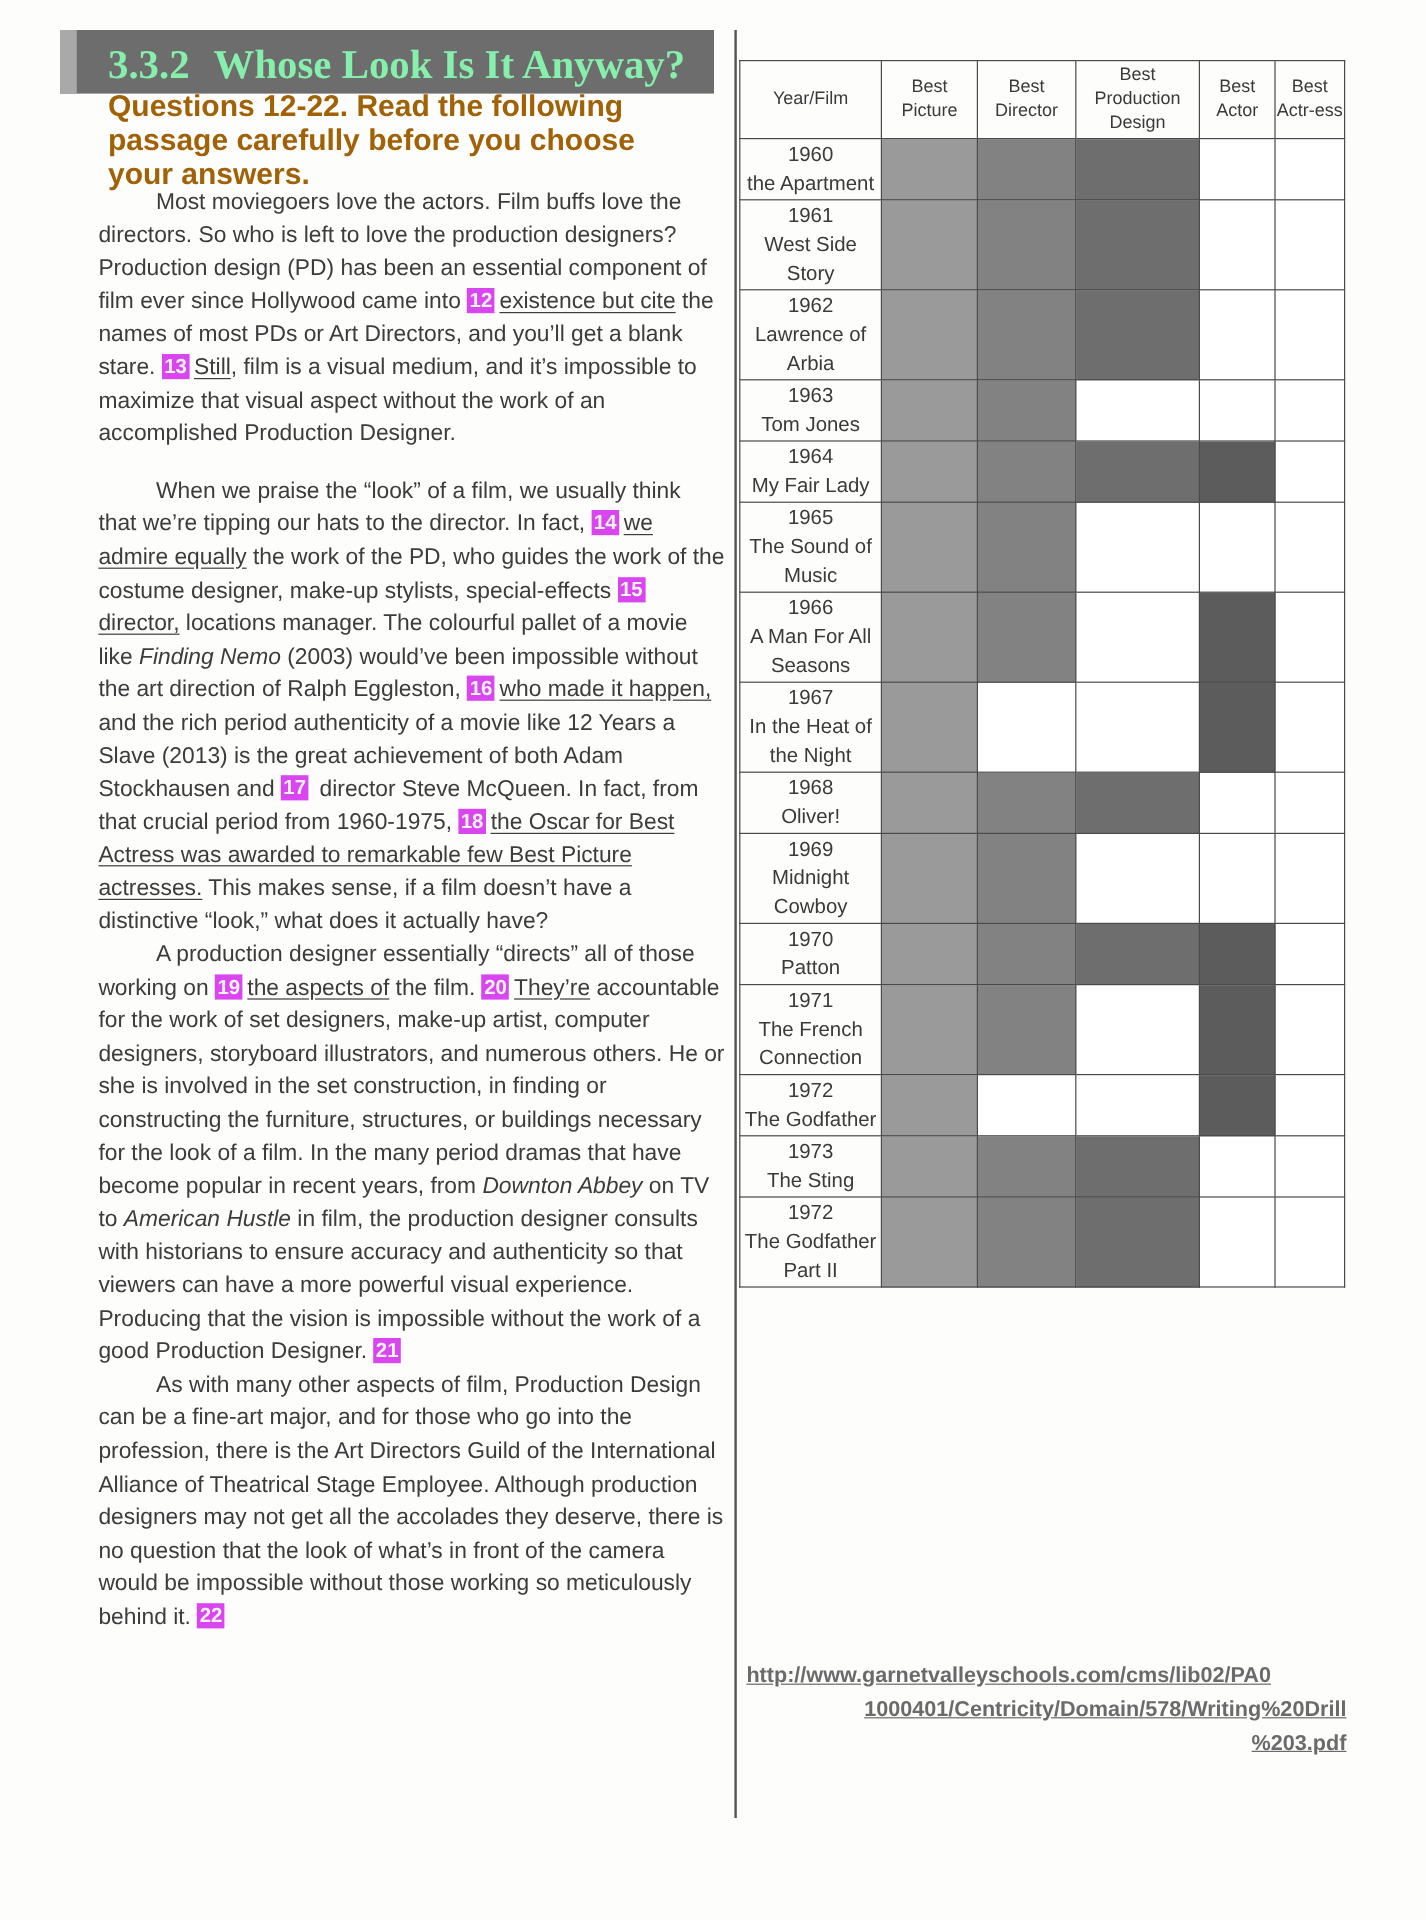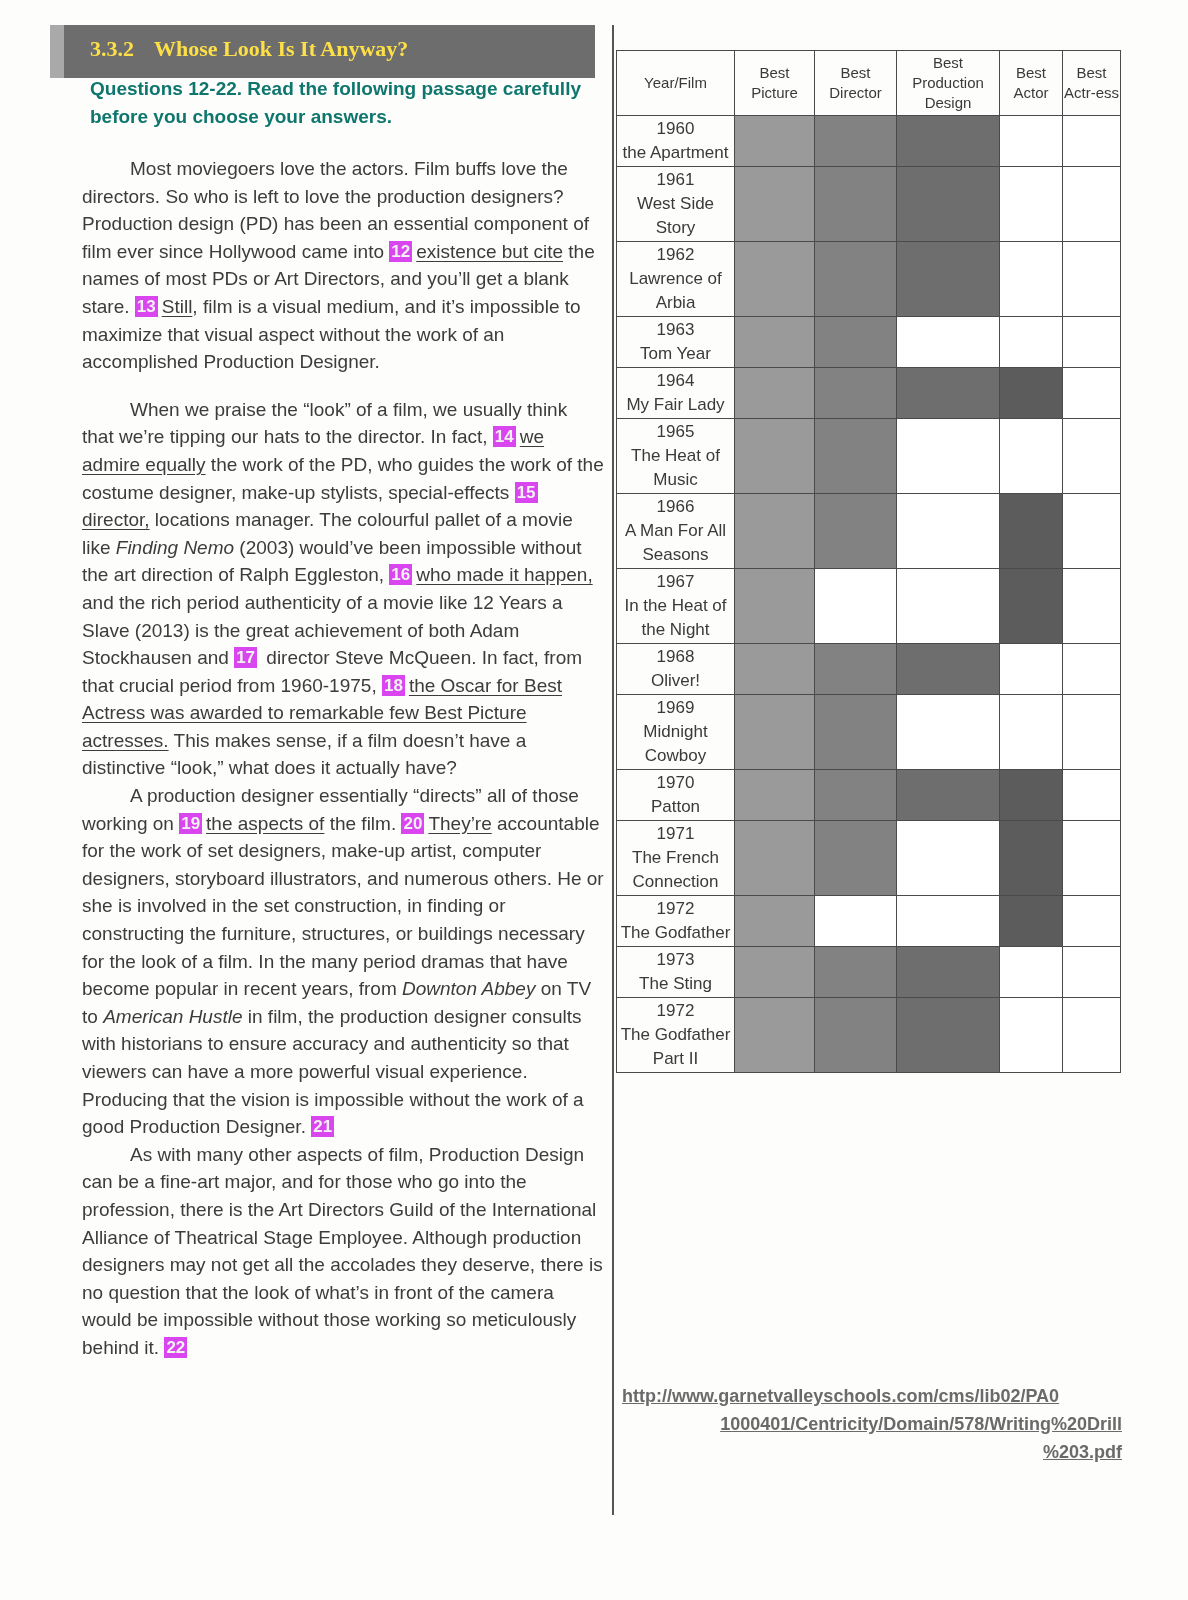--- a/index.html
+++ b/index.html
@@ -14,27 +14,27 @@
     .header-bar {
       position: absolute; left: 50px; top: 25px; width: 545px; height: 53px;
       background: #6d6d6d;
     }
     .header-bar .accent {
       position: absolute; left: 0; top: 0; width: 14px; height: 100%;
       background: #a9a9a9;
     }
     .header-bar .title {
       position: absolute; left: 40px; top: 11px;
-      font-family: "Liberation Serif", serif; font-weight: bold; font-size: 22px;
-      color: #fde047; white-space: nowrap;
+      font-family: "Liberation Serif", serif; font-weight: bold; font-size: 34px;
+      color: #86efac; white-space: nowrap;
     }
     .header-bar .title .num { margin-right: 20px; }
     .instructions {
       position: absolute; left: 90px; top: 75px; width: 500px;
-      font-weight: bold; font-size: 19px; line-height: 28px; color: #0f766e;
+      font-weight: bold; font-size: 25px; line-height: 28px; color: #a16207;
     }
     .passage {
       position: absolute; left: 82px; top: 155px; width: 522px;
       font-size: 19px; line-height: 27.6px; color: #3c3c3c;
     }
     .passage p { margin: 0; }
     .passage p.gap { margin-top: 20px; }
     .indent { display: inline-block; width: 48px; }
     .qnum {
       display: inline-block; background: #d946ef; color: #f2f2f2;
@@ -143,21 +143,21 @@
         </td>
         <td class="win-pic"></td>
         <td class="win-dir"></td>
         <td class="win-pd"></td>
         <td class="no"></td>
         <td class="no"></td>
       </tr>
       <tr>
         <td class="film">
           <div>1963</div>
-          <div>Tom Year</div>
+          <div>Tom Jones</div>
         </td>
         <td class="win-pic"></td>
         <td class="win-dir"></td>
         <td class="no"></td>
         <td class="no"></td>
         <td class="no"></td>
       </tr>
       <tr>
         <td class="film">
           <div>1964</div>
@@ -165,21 +165,21 @@
         </td>
         <td class="win-pic"></td>
         <td class="win-dir"></td>
         <td class="win-pd"></td>
         <td class="win-act"></td>
         <td class="no"></td>
       </tr>
       <tr>
         <td class="film">
           <div>1965</div>
-          <div>The Heat of Music</div>
+          <div>The Sound of Music</div>
         </td>
         <td class="win-pic"></td>
         <td class="win-dir"></td>
         <td class="no"></td>
         <td class="no"></td>
         <td class="no"></td>
       </tr>
       <tr>
         <td class="film">
           <div>1966</div>

